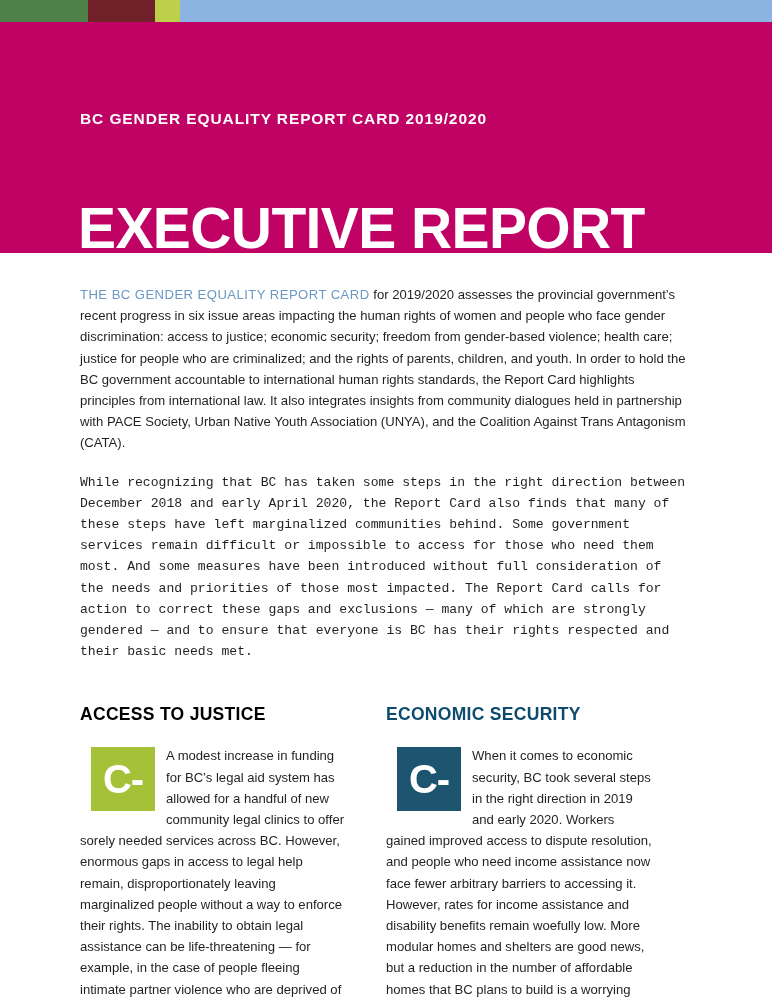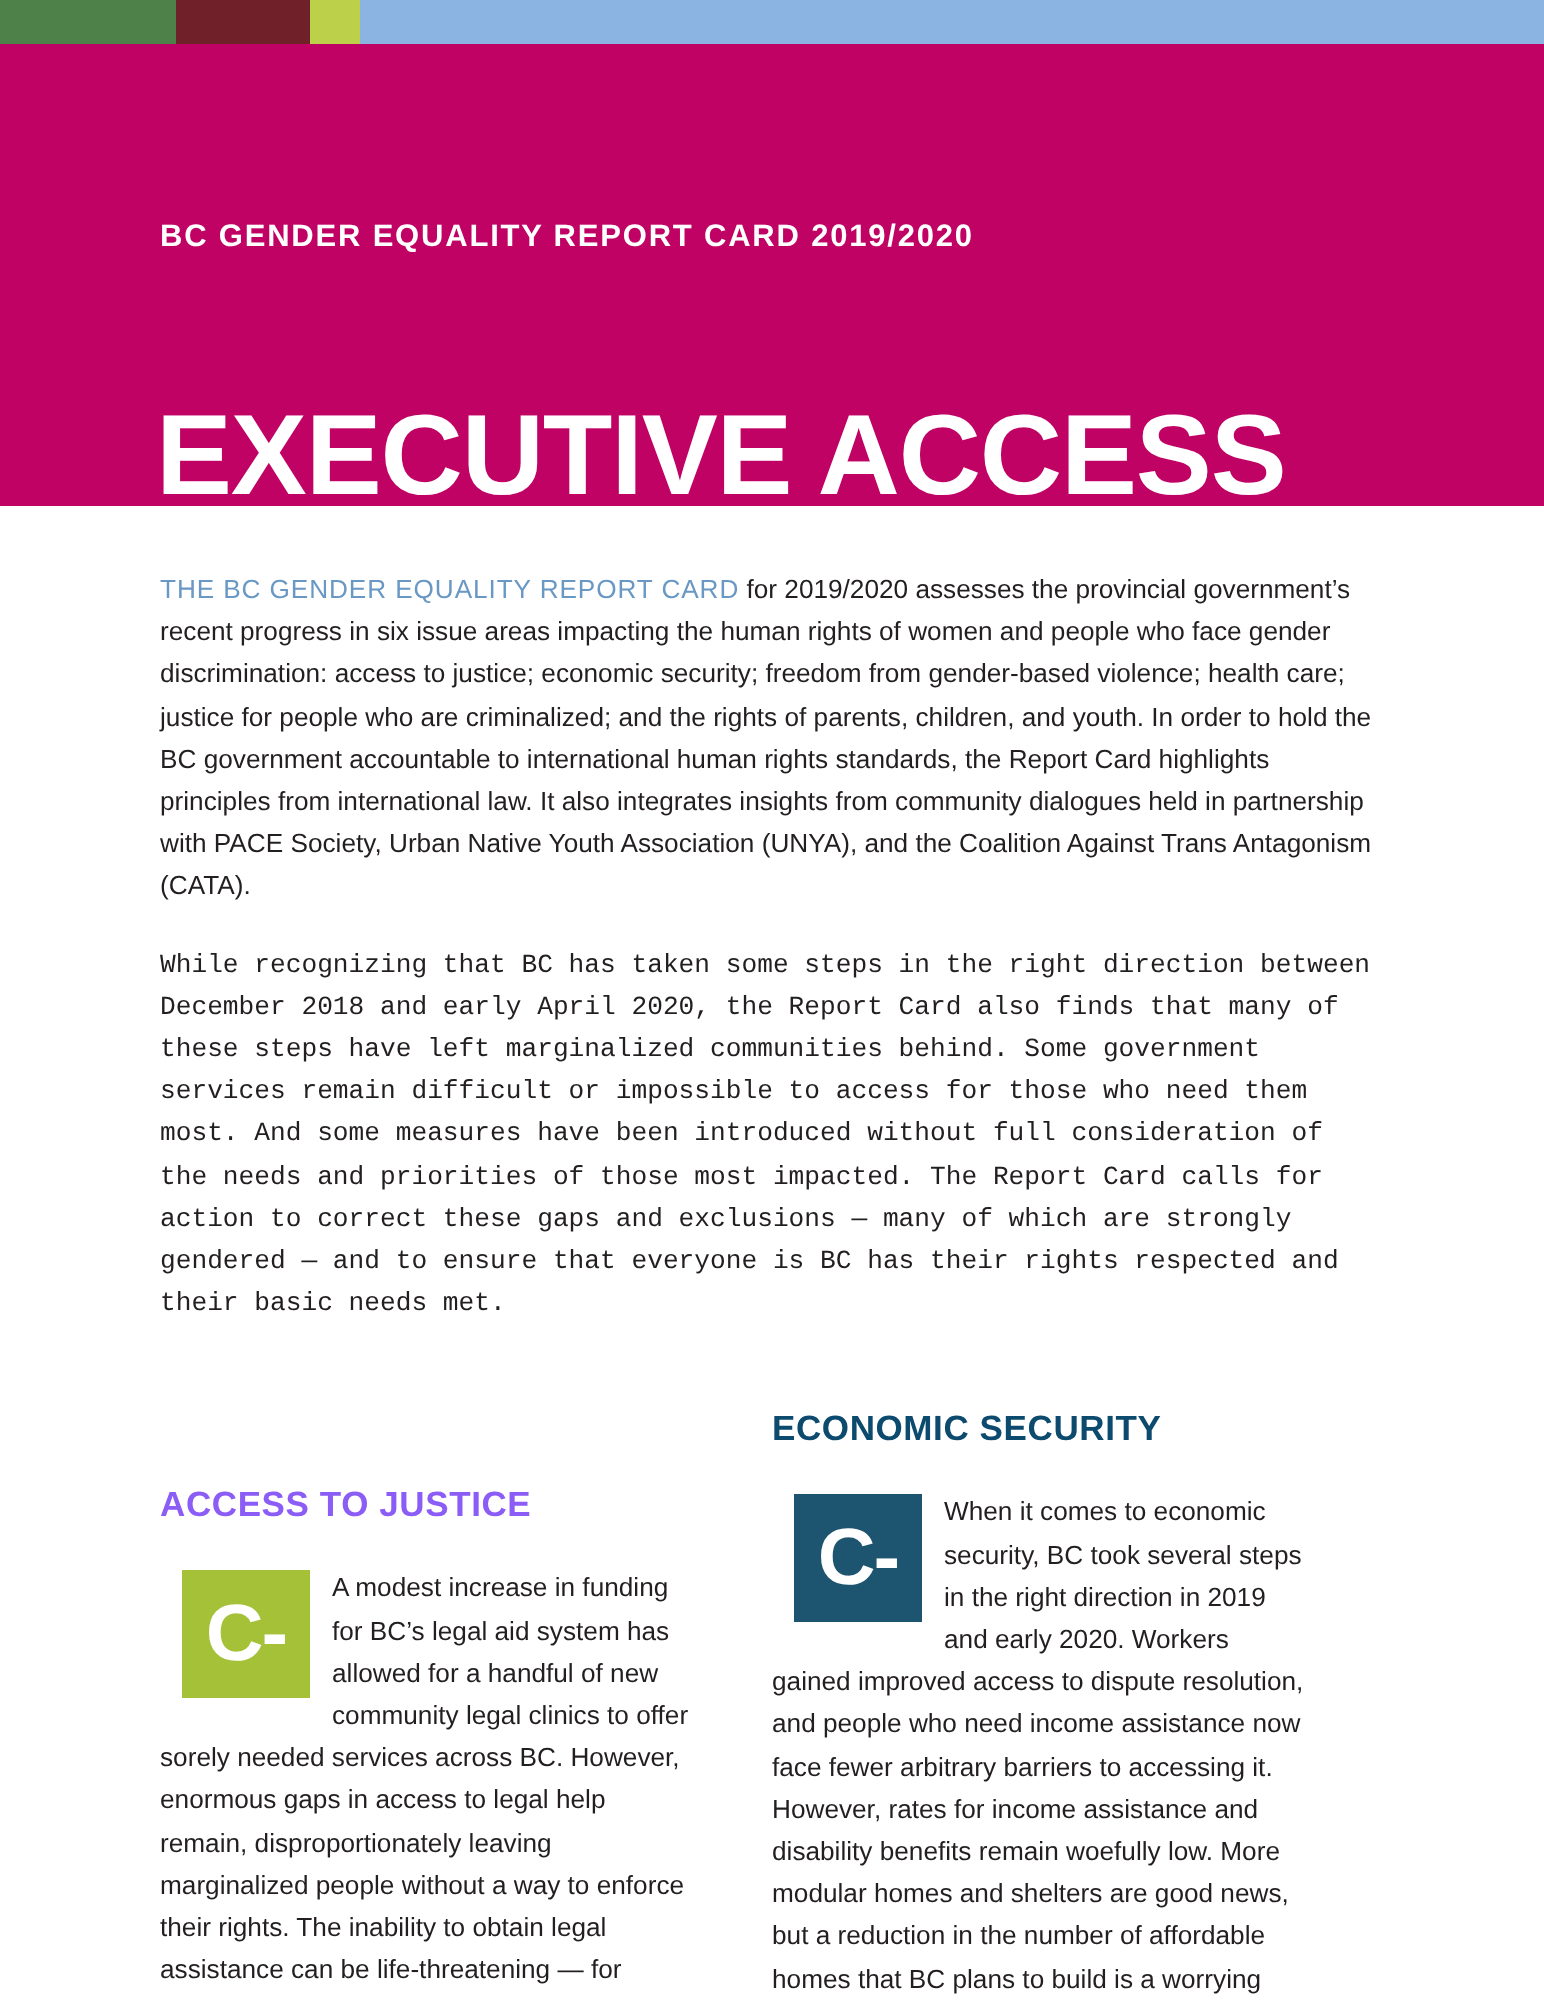--- a/index.html
+++ b/index.html
@@ -78,21 +78,21 @@
     margin-top: 42px;
   }
   .section { width: 268px; }
 
   .section-heading {
     margin: 0 0 20px 0;
     font-size: 17.5px;
     font-weight: bold;
     letter-spacing: 0.3px;
   }
-  .heading-justice  { color: #8b5cf6; margin-top: 38px; }
+  .heading-justice  { color: #000000; }
   .heading-economic { color: #0c4a6e; }
 
   .section-body {
     font-size: 13.1px;
     line-height: 21.2px;
     color: #231f20;
     margin: 0;
   }
   .grade-badge {
     float: left;
@@ -114,21 +114,21 @@
 
 <div class="topbar">
   <span class="tb-green"></span>
   <span class="tb-maroon"></span>
   <span class="tb-lime"></span>
   <span class="tb-blue"></span>
 </div>
 
 <header class="masthead">
   <div class="kicker">BC GENDER EQUALITY REPORT CARD 2019/2020</div>
-  <h1 class="masthead-title">EXECUTIVE ACCESS</h1>
+  <h1 class="masthead-title">EXECUTIVE REPORT</h1>
 </header>
 
 <main class="page-body">
 
   <p class="intro"><span class="lead-in">THE BC GENDER EQUALITY REPORT CARD</span><span> for 2019/2020 assesses the provincial government’s recent progress in six issue areas impacting the human rights of women and people who face gender discrimination: access to justice; economic security; freedom from gender-based violence; health care; justice for people who are criminalized; and the rights of parents, children, and youth. In order to hold the BC government accountable to international human rights standards, the Report Card highlights principles from international law. It also integrates insights from community dialogues held in partnership with PACE Society, Urban Native Youth Association (UNYA), and the Coalition Against Trans Antagonism (CATA).</span></p>
 
   <p class="intro">While recognizing that BC has taken some steps in the right direction between December 2018 and early April 2020, the Report Card also finds that many of these steps have left marginalized communities behind. Some government services remain difficult or impossible to access for those who need them most. And some measures have been introduced without full consideration of the needs and priorities of those most impacted. The Report Card calls for action to correct these gaps and exclusions — many of which are strongly gendered — and to ensure that everyone is BC has their rights respected and their basic needs met.</p>
 
   <div class="sections">
 

